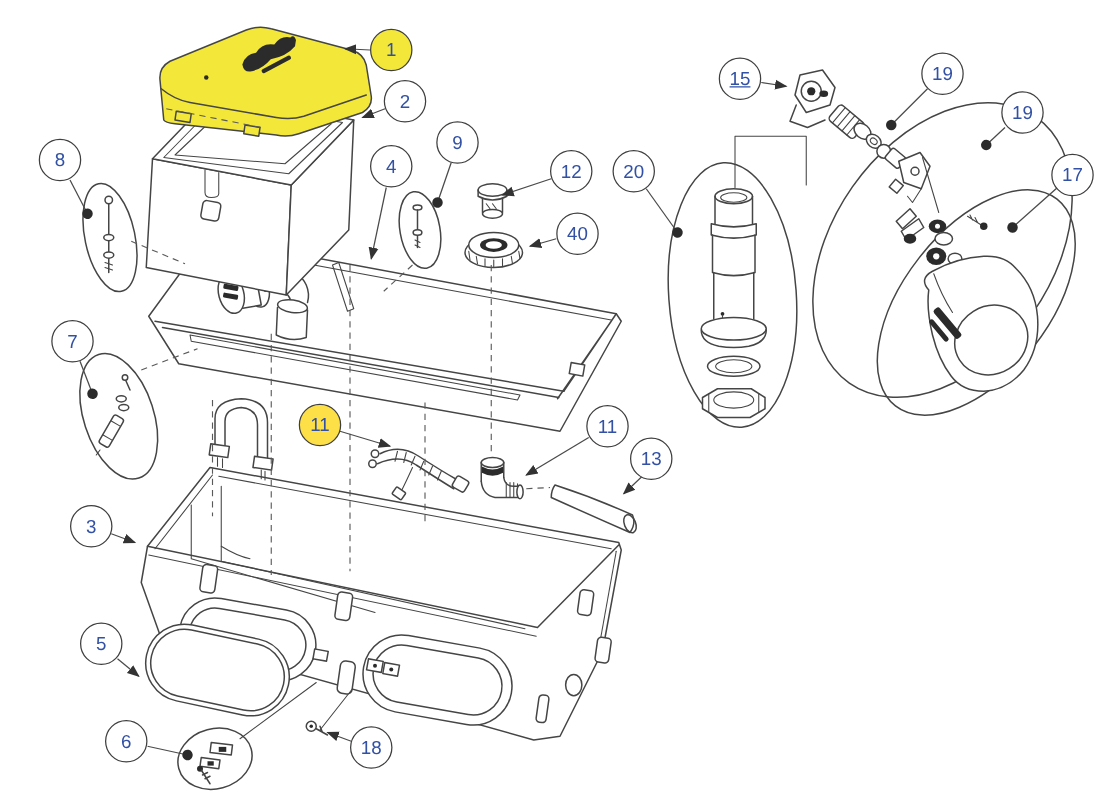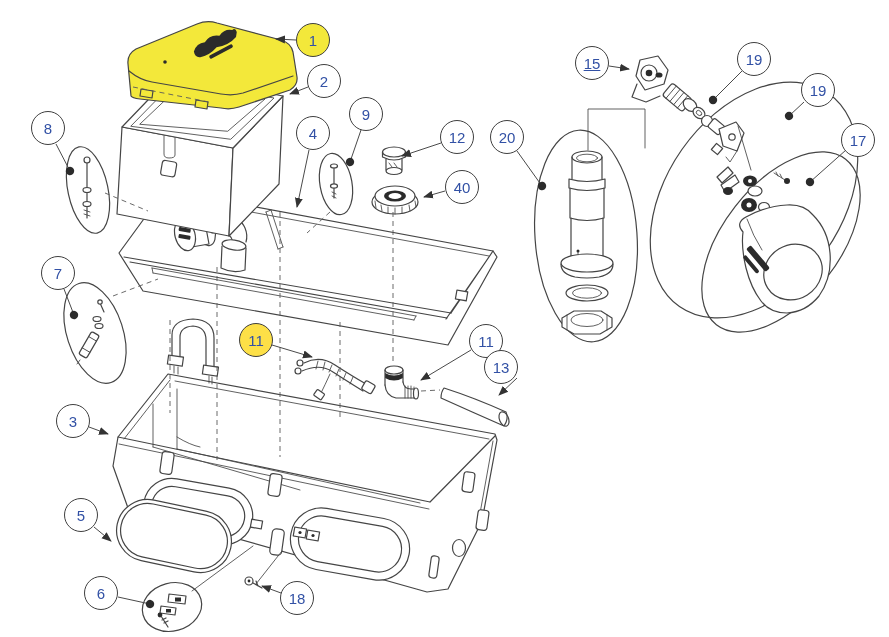--- a/index.html
+++ b/index.html
@@ -326,21 +326,21 @@
       <div class="callout" style="left: 56px; top: 404px; color: rgb(50, 81, 165); border-color: rgb(63, 63, 63); background: rgb(255, 255, 255);">3</div>
       <div class="callout" style="left: 296px; top: 116px; color: rgb(50, 81, 165); border-color: rgb(63, 63, 63); background: rgb(255, 255, 255);">4</div>
       <div class="callout" style="left: 64px; top: 498px; color: rgb(50, 81, 165); border-color: rgb(63, 63, 63); background: rgb(255, 255, 255);">5</div>
       <div class="callout" style="left: 84px; top: 576px; color: rgb(50, 81, 165); border-color: rgb(63, 63, 63); background: rgb(255, 255, 255);">6</div>
       <div class="callout" style="left: 41px; top: 256px; color: rgb(50, 81, 165); border-color: rgb(63, 63, 63); background: rgb(255, 255, 255);">7</div>
       <div class="callout" style="left: 31px; top: 111px; color: rgb(50, 81, 165); border-color: rgb(63, 63, 63); background: rgb(255, 255, 255);">8</div>
       <div class="callout" style="left: 349px; top: 97px; color: rgb(50, 81, 165); border-color: rgb(63, 63, 63); background: rgb(255, 255, 255);">9</div>
       <div class="callout" style="left: 440px; top: 120px; color: rgb(50, 81, 165); border-color: rgb(63, 63, 63); background: rgb(255, 255, 255);">12</div>
       <div class="callout" style="left: 239px; top: 323px; color: rgb(50, 81, 165); border-color: rgb(63, 63, 63); background: #fde047;">11</div>
       <div class="callout" style="left: 469px; top: 324px; color: rgb(50, 81, 165); border-color: rgb(63, 63, 63); background: rgb(255, 255, 255);">11</div>
-      <div class="callout" style="left: 484px; top: 350px; color: rgb(50, 81, 165); border-color: rgb(63, 63, 63); background: rgb(255, 255, 255);">13</div>
+      <div class="callout" style="left: 504px; top: 350px; color: rgb(50, 81, 165); border-color: rgb(63, 63, 63); background: rgb(255, 255, 255);">13</div>
       <div class="callout" style="left: 490px; top: 120px; color: rgb(50, 81, 165); border-color: rgb(63, 63, 63); background: rgb(255, 255, 255);">20</div>
       <div class="callout" style="left: 575px; top: 46px; color: rgb(50, 81, 165); border-color: rgb(63, 63, 63); background: rgb(255, 255, 255); text-decoration: underline;">15</div>
       <div class="callout" style="left: 737px; top: 42px; color: rgb(50, 81, 165); border-color: rgb(63, 63, 63); background: rgb(255, 255, 255);">19</div>
       <div class="callout" style="left: 841px; top: 123px; color: rgb(50, 81, 165); border-color: rgb(63, 63, 63); background: rgb(255, 255, 255);">17</div>
       <div class="callout" style="left: 801px; top: 73px; color: rgb(50, 81, 165); border-color: rgb(63, 63, 63); background: rgb(255, 255, 255);">19</div>
       <div class="callout" style="left: 280px; top: 581px; color: rgb(50, 81, 165); border-color: rgb(63, 63, 63); background: rgb(255, 255, 255);">18</div>
       <div class="callout" style="left: 445px; top: 170px; color: rgb(50, 81, 165); border-color: rgb(63, 63, 63); background: rgb(255, 255, 255);">40</div>
     </div>
 
 </div>

